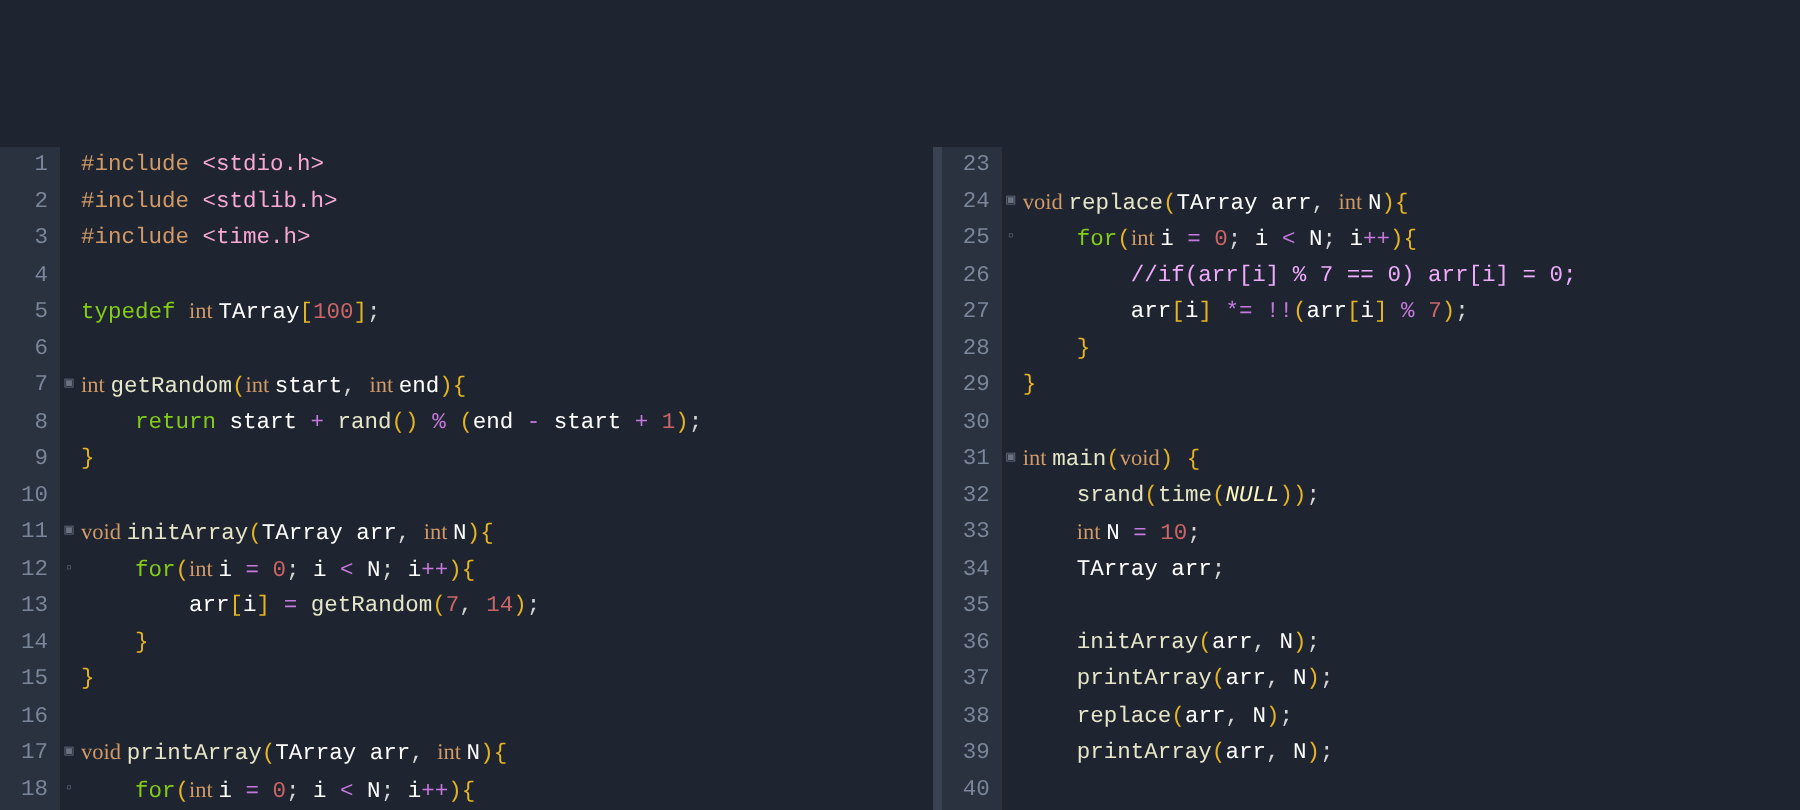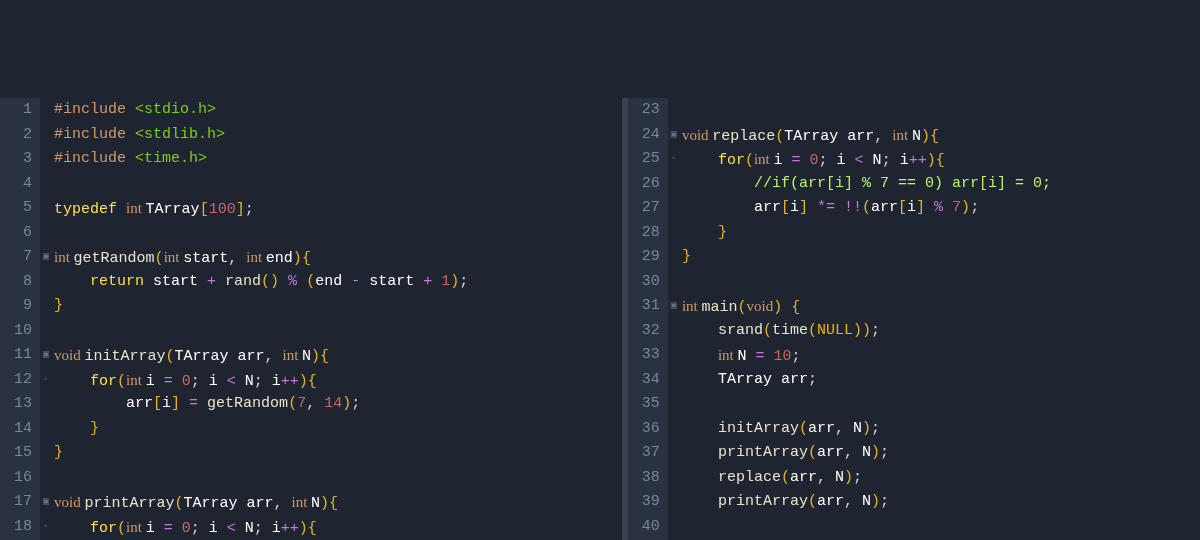--- a/index.html
+++ b/index.html
@@ -49,34 +49,34 @@
     padding-left: 2px;
   }
   .code .line { display: block; height: 24.5px; }
   .divider {
     width: 6px;
     background: #3a4252;
     flex-shrink: 0;
   }
 
   
-  .kw   { color: #fde047; margin-top: 40px; }       
+  .kw   { color: #84cc16; margin-top: 40px; }       
   .pre  { color: #d19a66; }       
-  .hdr  { color: #84cc16; }       
+  .hdr  { color: #f9a8d4; }       
   .type { color: #d19a66; font-family: Liberation Serif, serif; }       
   .fn   { color: #e6e6c8; text-align: center; }       
   .num  { color: #cc6666; }       
   .op   { color: #c678dd; }       
   .id   { color: #ffffff; }
   .paren{ color: #e6b422; }       
   .brace{ color: #e6b422; }
   .brack{ color: #e6b422; }       
-  .cmt  { color: #bef264; }       
+  .cmt  { color: #f0abfc; }       
   .semi { color: #d4d4d4; }
-  .const{ color: #eab308; }
+  .const{ color: #fef9c3; font-style: italic; }
 </style>
 </head>
 <body>
 
 
 
 <div class="editor">
   <div class="pane left">
     <div class="gutter" id="gutter-left"><span class="ln">1</span><span class="ln">2</span><span class="ln">3</span><span class="ln">4</span><span class="ln">5</span><span class="ln">6</span><span class="ln">7</span><span class="ln">8</span><span class="ln">9</span><span class="ln">10</span><span class="ln">11</span><span class="ln">12</span><span class="ln">13</span><span class="ln">14</span><span class="ln">15</span><span class="ln">16</span><span class="ln">17</span><span class="ln">18</span><span class="ln">19</span></div>
     <div class="fold-col" id="fold-left"><span></span><span></span><span></span><span></span><span></span><span></span><span>▣</span><span></span><span></span><span></span><span>▣</span><span>▫</span><span></span><span></span><span></span><span></span><span>▣</span><span>▫</span><span></span></div>

